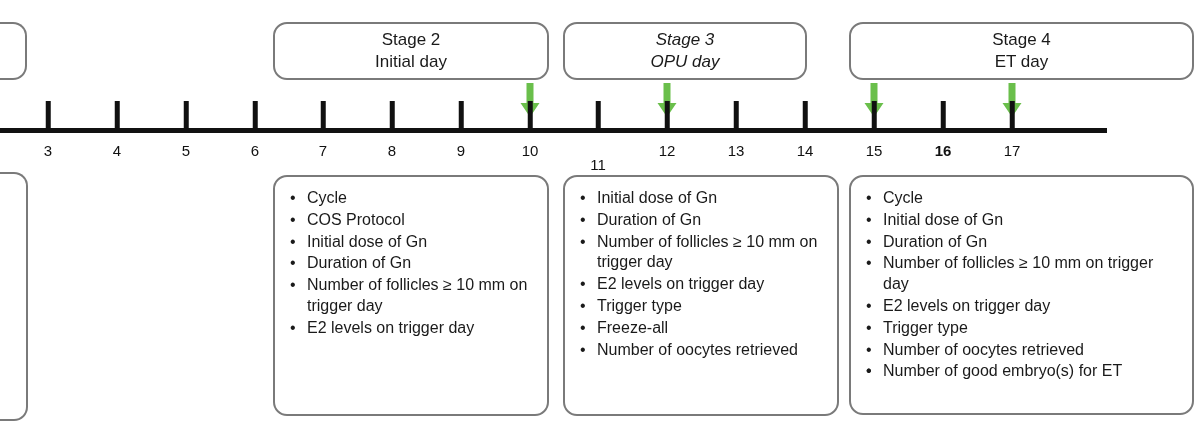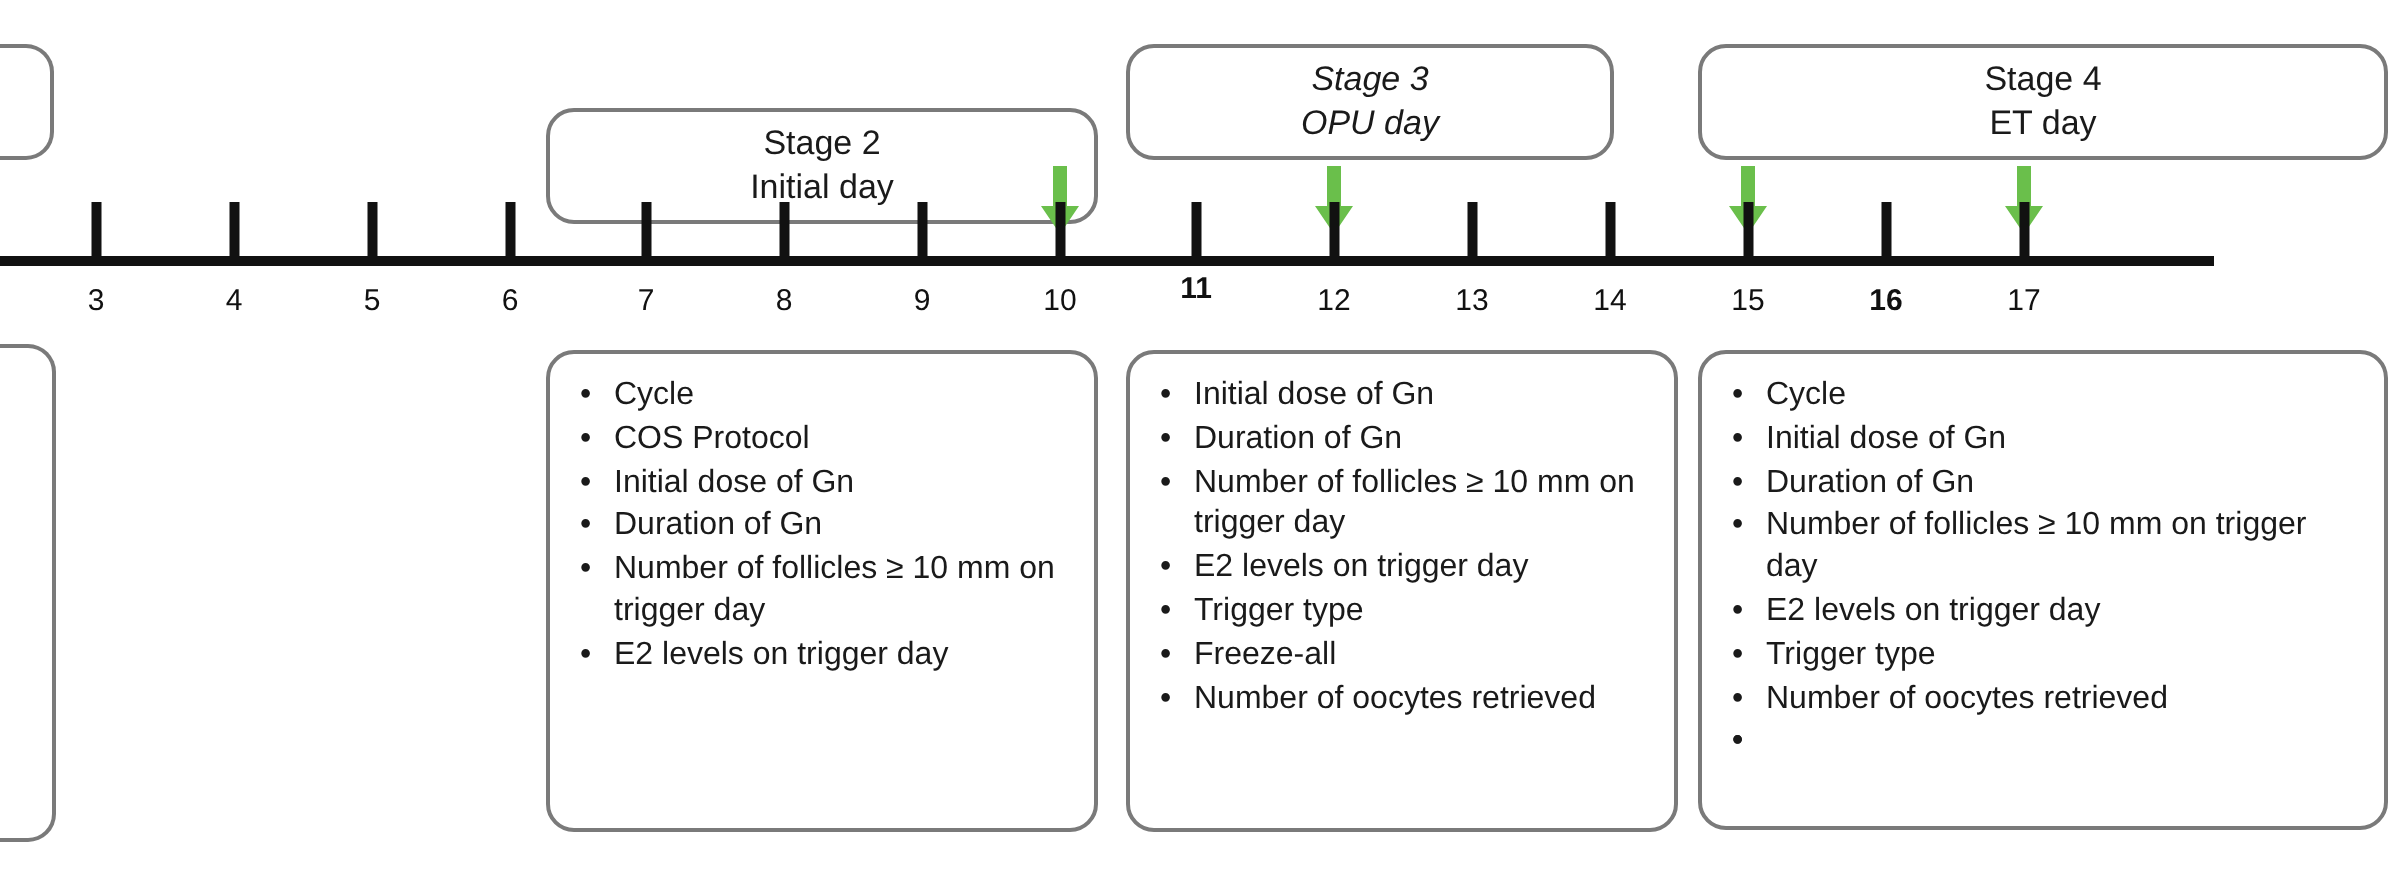--- a/index.html
+++ b/index.html
@@ -107,21 +107,21 @@
     line-height: 1.30;
   }
 </style>
 </head>
 <body>
 
 <div id="figure">
 
   <div id="stage-boxes">
       <div class="box stage-box clipped-left" style="left: -40px; top: 22px; width: 67px; height: 58px;"></div>
-      <div class="box stage-box" style="left: 273px; top: 22px; width: 276px; height: 58px; margin-top: 32px;">
+      <div class="box stage-box" style="left: 273px; top: 22px; width: 276px; height: 58px;">
         <span class="stage-title">Stage 2</span>
         <span class="stage-sub">Initial day</span>
       </div>
       <div class="box stage-box" style="left: 563px; top: 22px; width: 244px; height: 58px; font-style: italic;">
         <span class="stage-title">Stage 3</span>
         <span class="stage-sub">OPU day</span>
       </div>
       <div class="box stage-box" style="left: 849px; top: 22px; width: 345px; height: 58px; align-items: center;">
         <span class="stage-title">Stage 4</span>
         <span class="stage-sub">ET day</span>
@@ -171,21 +171,21 @@
     </div>
   <div id="tick-labels">
       <div class="tick-label" style="left: 48px; top: 142px;">3</div>
       <div class="tick-label" style="left: 117px; top: 142px;">4</div>
       <div class="tick-label" style="left: 186px; top: 142px;">5</div>
       <div class="tick-label" style="left: 255px; top: 142px;">6</div>
       <div class="tick-label" style="left: 323px; top: 142px;">7</div>
       <div class="tick-label" style="left: 392px; top: 142px;">8</div>
       <div class="tick-label" style="left: 461px; top: 142px;">9</div>
       <div class="tick-label" style="left: 530px; top: 142px;">10</div>
-      <div class="tick-label" style="left: 598px; top: 136px; font-weight: bold;">11</div>
+      <div class="tick-label" style="left: 598px; top: 156px;">11</div>
       <div class="tick-label" style="left: 667px; top: 142px;">12</div>
       <div class="tick-label" style="left: 736px; top: 142px;">13</div>
       <div class="tick-label" style="left: 805px; top: 142px;">14</div>
       <div class="tick-label" style="left: 874px; top: 142px;">15</div>
       <div class="tick-label" style="left: 943px; top: 142px; font-weight: bold;">16</div>
       <div class="tick-label" style="left: 1012px; top: 142px;">17</div>
     </div>
 
   <div id="detail-boxes">
       <div class="box detail-box clipped-left" style="left: -40px; top: 172px; width: 68px; height: 249px;"></div>
@@ -213,18 +213,18 @@
       <div class="box detail-box" style="left: 849px; top: 175px; width: 345px; height: 240px;">
         <ul>
           <li><span class="bullet-dot">•</span><span>Cycle</span></li>
           <li><span class="bullet-dot">•</span><span>Initial dose of Gn</span></li>
           <li><span class="bullet-dot">•</span><span>Duration of Gn</span></li>
           <li><span class="bullet-dot">•</span><span>Number of follicles ≥ 10 mm on trigger day</span></li>
           <li><span class="bullet-dot">•</span><span>E2 levels on trigger day</span></li>
           <li><span class="bullet-dot">•</span><span>Trigger type</span></li>
           <li><span class="bullet-dot">•</span><span>Number of oocytes retrieved</span></li>
           <li><span class="bullet-dot">•</span></li>
-          <li><span class="bullet-dot">•</span></li>
+          <li><span class="bullet-dot">•</span><span>Number of good embryo(s) for ET</span></li>
         </ul>
       </div>
     </div>
 
 </div>
 
 </body></html>

